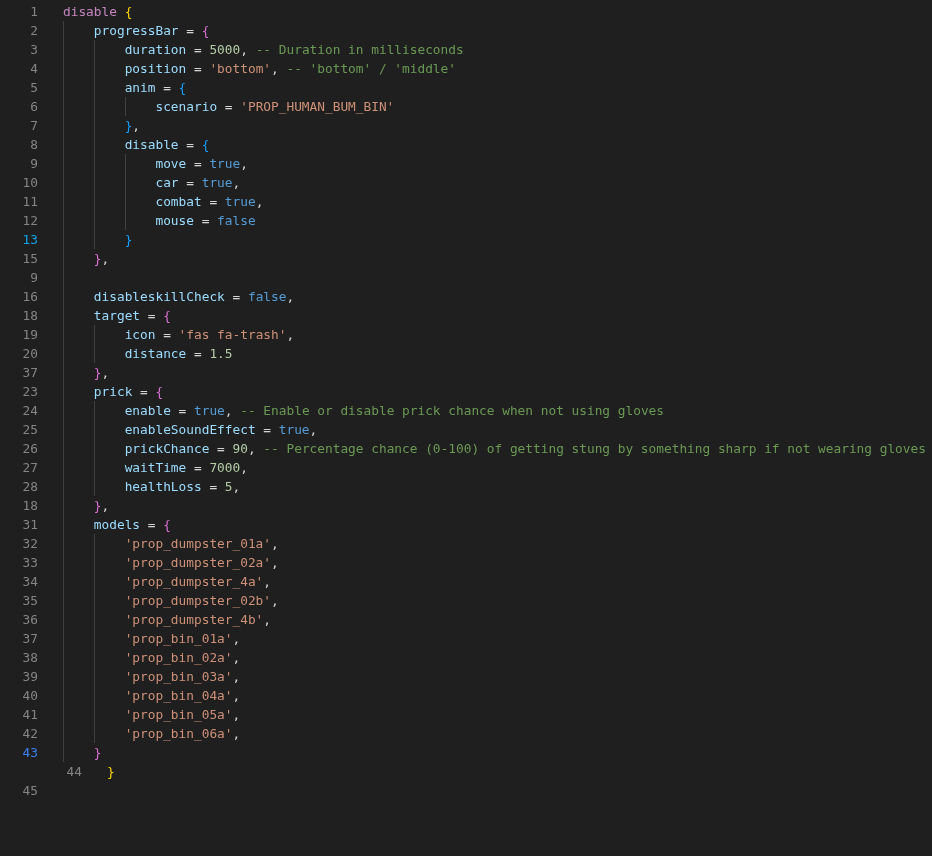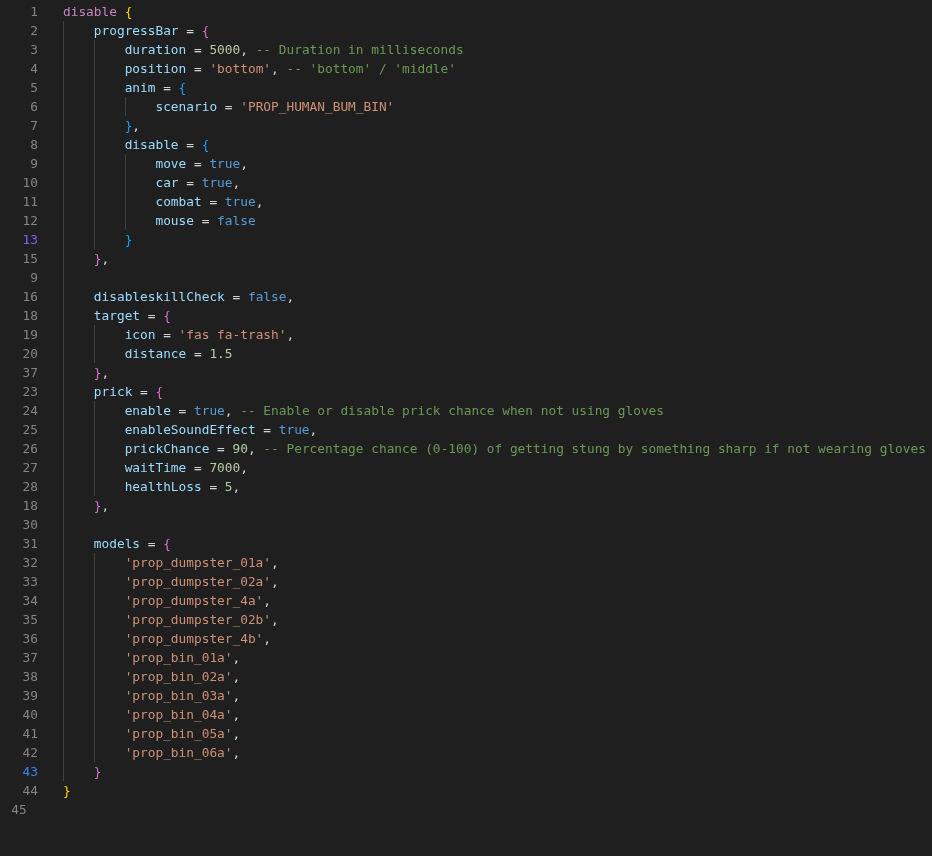--- a/index.html
+++ b/index.html
@@ -52,44 +52,43 @@
     <div class="line"><span class="guide" style="left: calc(0ch + 63px); background: rgb(64, 64, 64);"></span><span class="guide" style="left: calc(4ch + 63px); background: rgb(64, 64, 64);"></span><span class="ln" style="color: rgb(133, 133, 133);">3</span><span class="code"><span style="color: rgb(212, 212, 212);">        </span><span style="color: rgb(156, 220, 254);">duration</span><span style="color: rgb(212, 212, 212);"> = </span><span style="color: rgb(181, 206, 168);">5000</span><span style="color: rgb(212, 212, 212);">, </span><span style="color: rgb(106, 153, 85);">-- Duration in milliseconds</span></span></div>
     <div class="line"><span class="guide" style="left: calc(0ch + 63px); background: rgb(64, 64, 64);"></span><span class="guide" style="left: calc(4ch + 63px); background: rgb(64, 64, 64);"></span><span class="ln" style="color: rgb(133, 133, 133);">4</span><span class="code"><span style="color: rgb(212, 212, 212);">        </span><span style="color: rgb(156, 220, 254);">position</span><span style="color: rgb(212, 212, 212);"> = </span><span style="color: rgb(206, 145, 120);">'bottom'</span><span style="color: rgb(212, 212, 212);">, </span><span style="color: rgb(106, 153, 85);">-- 'bottom' / 'middle'</span></span></div>
     <div class="line"><span class="guide" style="left: calc(0ch + 63px); background: rgb(64, 64, 64);"></span><span class="guide" style="left: calc(4ch + 63px); background: rgb(64, 64, 64);"></span><span class="ln" style="color: rgb(133, 133, 133);">5</span><span class="code"><span style="color: rgb(212, 212, 212);">        </span><span style="color: rgb(156, 220, 254);">anim</span><span style="color: rgb(212, 212, 212);"> = </span><span style="color: rgb(23, 159, 255);">{</span></span></div>
     <div class="line"><span class="guide" style="left: calc(0ch + 63px); background: rgb(64, 64, 64);"></span><span class="guide" style="left: calc(4ch + 63px); background: rgb(64, 64, 64);"></span><span class="guide" style="left: calc(8ch + 63px); background: rgb(64, 64, 64);"></span><span class="ln" style="color: rgb(133, 133, 133);">6</span><span class="code"><span style="color: rgb(212, 212, 212);">            </span><span style="color: rgb(156, 220, 254);">scenario</span><span style="color: rgb(212, 212, 212);"> = </span><span style="color: rgb(206, 145, 120);">'PROP_HUMAN_BUM_BIN'</span></span></div>
     <div class="line"><span class="guide" style="left: calc(0ch + 63px); background: rgb(64, 64, 64);"></span><span class="guide" style="left: calc(4ch + 63px); background: rgb(64, 64, 64);"></span><span class="ln" style="color: rgb(133, 133, 133);">7</span><span class="code"><span style="color: rgb(212, 212, 212);">        </span><span style="color: rgb(23, 159, 255);">}</span><span style="color: rgb(212, 212, 212);">,</span></span></div>
     <div class="line"><span class="guide" style="left: calc(0ch + 63px); background: rgb(64, 64, 64);"></span><span class="guide" style="left: calc(4ch + 63px); background: rgb(64, 64, 64);"></span><span class="ln" style="color: rgb(133, 133, 133);">8</span><span class="code"><span style="color: rgb(212, 212, 212);">        </span><span style="color: rgb(156, 220, 254);">disable</span><span style="color: rgb(212, 212, 212);"> = </span><span style="color: rgb(23, 159, 255);">{</span></span></div>
     <div class="line"><span class="guide" style="left: calc(0ch + 63px); background: rgb(64, 64, 64);"></span><span class="guide" style="left: calc(4ch + 63px); background: rgb(64, 64, 64);"></span><span class="guide" style="left: calc(8ch + 63px); background: rgb(64, 64, 64);"></span><span class="ln" style="color: rgb(133, 133, 133);">9</span><span class="code"><span style="color: rgb(212, 212, 212);">            </span><span style="color: rgb(156, 220, 254);">move</span><span style="color: rgb(212, 212, 212);"> = </span><span style="color: rgb(86, 156, 214);">true</span><span style="color: rgb(212, 212, 212);">,</span></span></div>
     <div class="line"><span class="guide" style="left: calc(0ch + 63px); background: rgb(64, 64, 64);"></span><span class="guide" style="left: calc(4ch + 63px); background: rgb(64, 64, 64);"></span><span class="guide" style="left: calc(8ch + 63px); background: rgb(64, 64, 64);"></span><span class="ln" style="color: rgb(133, 133, 133);">10</span><span class="code"><span style="color: rgb(212, 212, 212);">            </span><span style="color: rgb(156, 220, 254);">car</span><span style="color: rgb(212, 212, 212);"> = </span><span style="color: rgb(86, 156, 214);">true</span><span style="color: rgb(212, 212, 212);">,</span></span></div>
     <div class="line"><span class="guide" style="left: calc(0ch + 63px); background: rgb(64, 64, 64);"></span><span class="guide" style="left: calc(4ch + 63px); background: rgb(64, 64, 64);"></span><span class="guide" style="left: calc(8ch + 63px); background: rgb(64, 64, 64);"></span><span class="ln" style="color: rgb(133, 133, 133);">11</span><span class="code"><span style="color: rgb(212, 212, 212);">            </span><span style="color: rgb(156, 220, 254);">combat</span><span style="color: rgb(212, 212, 212);"> = </span><span style="color: rgb(86, 156, 214);">true</span><span style="color: rgb(212, 212, 212);">,</span></span></div>
     <div class="line"><span class="guide" style="left: calc(0ch + 63px); background: rgb(64, 64, 64);"></span><span class="guide" style="left: calc(4ch + 63px); background: rgb(64, 64, 64);"></span><span class="guide" style="left: calc(8ch + 63px); background: rgb(64, 64, 64);"></span><span class="ln" style="color: rgb(133, 133, 133);">12</span><span class="code"><span style="color: rgb(212, 212, 212);">            </span><span style="color: rgb(156, 220, 254);">mouse</span><span style="color: rgb(212, 212, 212);"> = </span><span style="color: rgb(86, 156, 214);">false</span></span></div>
-    <div class="line"><span class="guide" style="left: calc(0ch + 63px); background: rgb(64, 64, 64);"></span><span class="guide" style="left: calc(4ch + 63px); background: rgb(64, 64, 64);"></span><span class="ln" style="color: #8b5cf6;">13</span><span class="code"><span style="color: rgb(212, 212, 212);">        </span><span style="color: rgb(23, 159, 255);">}</span></span></div>
+    <div class="line"><span class="guide" style="left: calc(0ch + 63px); background: rgb(64, 64, 64);"></span><span class="guide" style="left: calc(4ch + 63px); background: rgb(64, 64, 64);"></span><span class="ln" style="color: #0ea5e9;">13</span><span class="code"><span style="color: rgb(212, 212, 212);">        </span><span style="color: rgb(23, 159, 255);">}</span></span></div>
     <div class="line"><span class="guide" style="left: calc(0ch + 63px); background: rgb(64, 64, 64);"></span><span class="ln" style="color: rgb(133, 133, 133);">15</span><span class="code"><span style="color: rgb(212, 212, 212);">    </span><span style="color: rgb(218, 112, 214);">}</span><span style="color: rgb(212, 212, 212);">,</span></span></div>
     <div class="line"><span class="guide" style="left: calc(0ch + 63px); background: rgb(64, 64, 64);"></span><span class="ln" style="color: rgb(133, 133, 133);">9</span><span class="code"></span></div>
     <div class="line"><span class="guide" style="left: calc(0ch + 63px); background: rgb(64, 64, 64);"></span><span class="ln" style="color: rgb(133, 133, 133);">16</span><span class="code"><span style="color: rgb(212, 212, 212);">    </span><span style="color: rgb(156, 220, 254);">disableskillCheck</span><span style="color: rgb(212, 212, 212);"> = </span><span style="color: rgb(86, 156, 214);">false</span><span style="color: rgb(212, 212, 212);">,</span></span></div>
     <div class="line"><span class="guide" style="left: calc(0ch + 63px); background: rgb(64, 64, 64);"></span><span class="ln" style="color: rgb(133, 133, 133);">18</span><span class="code"><span style="color: rgb(212, 212, 212);">    </span><span style="color: rgb(156, 220, 254);">target</span><span style="color: rgb(212, 212, 212);"> = </span><span style="color: rgb(218, 112, 214);">{</span></span></div>
     <div class="line"><span class="guide" style="left: calc(0ch + 63px); background: rgb(64, 64, 64);"></span><span class="guide" style="left: calc(4ch + 63px); background: rgb(64, 64, 64);"></span><span class="ln" style="color: rgb(133, 133, 133);">19</span><span class="code"><span style="color: rgb(212, 212, 212);">        </span><span style="color: rgb(156, 220, 254);">icon</span><span style="color: rgb(212, 212, 212);"> = </span><span style="color: rgb(206, 145, 120);">'fas fa-trash'</span><span style="color: rgb(212, 212, 212);">,</span></span></div>
     <div class="line"><span class="guide" style="left: calc(0ch + 63px); background: rgb(64, 64, 64);"></span><span class="guide" style="left: calc(4ch + 63px); background: rgb(64, 64, 64);"></span><span class="ln" style="color: rgb(133, 133, 133);">20</span><span class="code"><span style="color: rgb(212, 212, 212);">        </span><span style="color: rgb(156, 220, 254);">distance</span><span style="color: rgb(212, 212, 212);"> = </span><span style="color: rgb(181, 206, 168);">1.5</span></span></div>
     <div class="line"><span class="guide" style="left: calc(0ch + 63px); background: rgb(64, 64, 64);"></span><span class="ln" style="color: rgb(133, 133, 133);">37</span><span class="code"><span style="color: rgb(212, 212, 212);">    </span><span style="color: rgb(218, 112, 214);">}</span><span style="color: rgb(212, 212, 212);">,</span></span></div>
     <div class="line"><span class="guide" style="left: calc(0ch + 63px); background: rgb(64, 64, 64);"></span><span class="ln" style="color: rgb(133, 133, 133);">23</span><span class="code"><span style="color: rgb(212, 212, 212);">    </span><span style="color: rgb(156, 220, 254);">prick</span><span style="color: rgb(212, 212, 212);"> = </span><span style="color: rgb(218, 112, 214);">{</span></span></div>
     <div class="line"><span class="guide" style="left: calc(0ch + 63px); background: rgb(64, 64, 64);"></span><span class="guide" style="left: calc(4ch + 63px); background: rgb(64, 64, 64);"></span><span class="ln" style="color: rgb(133, 133, 133);">24</span><span class="code"><span style="color: rgb(212, 212, 212);">        </span><span style="color: rgb(156, 220, 254);">enable</span><span style="color: rgb(212, 212, 212);"> = </span><span style="color: rgb(86, 156, 214);">true</span><span style="color: rgb(212, 212, 212);">, </span><span style="color: rgb(106, 153, 85);">-- Enable or disable prick chance when not using gloves</span></span></div>
     <div class="line"><span class="guide" style="left: calc(0ch + 63px); background: rgb(64, 64, 64);"></span><span class="guide" style="left: calc(4ch + 63px); background: rgb(64, 64, 64);"></span><span class="ln" style="color: rgb(133, 133, 133);">25</span><span class="code"><span style="color: rgb(212, 212, 212);">        </span><span style="color: rgb(156, 220, 254);">enableSoundEffect</span><span style="color: rgb(212, 212, 212);"> = </span><span style="color: rgb(86, 156, 214);">true</span><span style="color: rgb(212, 212, 212);">,</span></span></div>
     <div class="line"><span class="guide" style="left: calc(0ch + 63px); background: rgb(64, 64, 64);"></span><span class="guide" style="left: calc(4ch + 63px); background: rgb(64, 64, 64);"></span><span class="ln" style="color: rgb(133, 133, 133);">26</span><span class="code"><span style="color: rgb(212, 212, 212);">        </span><span style="color: rgb(156, 220, 254);">prickChance</span><span style="color: rgb(212, 212, 212);"> = </span><span style="color: rgb(181, 206, 168);">90</span><span style="color: rgb(212, 212, 212);">, </span><span style="color: rgb(106, 153, 85);">-- Percentage chance (0-100) of getting stung by something sharp if not wearing gloves</span></span></div>
     <div class="line"><span class="guide" style="left: calc(0ch + 63px); background: rgb(64, 64, 64);"></span><span class="guide" style="left: calc(4ch + 63px); background: rgb(64, 64, 64);"></span><span class="ln" style="color: rgb(133, 133, 133);">27</span><span class="code"><span style="color: rgb(212, 212, 212);">        </span><span style="color: rgb(156, 220, 254);">waitTime</span><span style="color: rgb(212, 212, 212);"> = </span><span style="color: rgb(181, 206, 168);">7000</span><span style="color: rgb(212, 212, 212);">,</span></span></div>
     <div class="line"><span class="guide" style="left: calc(0ch + 63px); background: rgb(64, 64, 64);"></span><span class="guide" style="left: calc(4ch + 63px); background: rgb(64, 64, 64);"></span><span class="ln" style="color: rgb(133, 133, 133);">28</span><span class="code"><span style="color: rgb(212, 212, 212);">        </span><span style="color: rgb(156, 220, 254);">healthLoss</span><span style="color: rgb(212, 212, 212);"> = </span><span style="color: rgb(181, 206, 168);">5</span><span style="color: rgb(212, 212, 212);">,</span></span></div>
     <div class="line"><span class="guide" style="left: calc(0ch + 63px); background: rgb(64, 64, 64);"></span><span class="ln" style="color: rgb(133, 133, 133);">18</span><span class="code"><span style="color: rgb(212, 212, 212);">    </span><span style="color: rgb(218, 112, 214);">}</span><span style="color: rgb(212, 212, 212);">,</span></span></div>
-    <div class="line"><span class="guide" style="left: calc(0ch + 63px); background: rgb(64, 64, 64);"></span><span class="ln" style="color: rgb(133, 133, 133);">30</span><span class="code"></span></div>
     <div class="line"><span class="guide" style="left: calc(0ch + 63px); background: rgb(64, 64, 64);"></span><span class="ln" style="color: rgb(133, 133, 133);">31</span><span class="code"><span style="color: rgb(212, 212, 212);">    </span><span style="color: rgb(156, 220, 254);">models</span><span style="color: rgb(212, 212, 212);"> = </span><span style="color: rgb(218, 112, 214);">{</span></span></div>
     <div class="line"><span class="guide" style="left: calc(0ch + 63px); background: rgb(64, 64, 64);"></span><span class="guide" style="left: calc(4ch + 63px); background: rgb(64, 64, 64);"></span><span class="ln" style="color: rgb(133, 133, 133);">32</span><span class="code"><span style="color: rgb(212, 212, 212);">        </span><span style="color: rgb(206, 145, 120);">'prop_dumpster_01a'</span><span style="color: rgb(212, 212, 212);">,</span></span></div>
     <div class="line"><span class="guide" style="left: calc(0ch + 63px); background: rgb(64, 64, 64);"></span><span class="guide" style="left: calc(4ch + 63px); background: rgb(64, 64, 64);"></span><span class="ln" style="color: rgb(133, 133, 133);">33</span><span class="code"><span style="color: rgb(212, 212, 212);">        </span><span style="color: rgb(206, 145, 120);">'prop_dumpster_02a'</span><span style="color: rgb(212, 212, 212);">,</span></span></div>
     <div class="line"><span class="guide" style="left: calc(0ch + 63px); background: rgb(64, 64, 64);"></span><span class="guide" style="left: calc(4ch + 63px); background: rgb(64, 64, 64);"></span><span class="ln" style="color: rgb(133, 133, 133);">34</span><span class="code"><span style="color: rgb(212, 212, 212);">        </span><span style="color: rgb(206, 145, 120);">'prop_dumpster_4a'</span><span style="color: rgb(212, 212, 212);">,</span></span></div>
     <div class="line"><span class="guide" style="left: calc(0ch + 63px); background: rgb(64, 64, 64);"></span><span class="guide" style="left: calc(4ch + 63px); background: rgb(64, 64, 64);"></span><span class="ln" style="color: rgb(133, 133, 133);">35</span><span class="code"><span style="color: rgb(212, 212, 212);">        </span><span style="color: rgb(206, 145, 120);">'prop_dumpster_02b'</span><span style="color: rgb(212, 212, 212);">,</span></span></div>
     <div class="line"><span class="guide" style="left: calc(0ch + 63px); background: rgb(64, 64, 64);"></span><span class="guide" style="left: calc(4ch + 63px); background: rgb(64, 64, 64);"></span><span class="ln" style="color: rgb(133, 133, 133);">36</span><span class="code"><span style="color: rgb(212, 212, 212);">        </span><span style="color: rgb(206, 145, 120);">'prop_dumpster_4b'</span><span style="color: rgb(212, 212, 212);">,</span></span></div>
     <div class="line"><span class="guide" style="left: calc(0ch + 63px); background: rgb(64, 64, 64);"></span><span class="guide" style="left: calc(4ch + 63px); background: rgb(64, 64, 64);"></span><span class="ln" style="color: rgb(133, 133, 133);">37</span><span class="code"><span style="color: rgb(212, 212, 212);">        </span><span style="color: rgb(206, 145, 120);">'prop_bin_01a'</span><span style="color: rgb(212, 212, 212);">,</span></span></div>
     <div class="line"><span class="guide" style="left: calc(0ch + 63px); background: rgb(64, 64, 64);"></span><span class="guide" style="left: calc(4ch + 63px); background: rgb(64, 64, 64);"></span><span class="ln" style="color: rgb(133, 133, 133);">38</span><span class="code"><span style="color: rgb(212, 212, 212);">        </span><span style="color: rgb(206, 145, 120);">'prop_bin_02a'</span><span style="color: rgb(212, 212, 212);">,</span></span></div>
     <div class="line"><span class="guide" style="left: calc(0ch + 63px); background: rgb(64, 64, 64);"></span><span class="guide" style="left: calc(4ch + 63px); background: rgb(64, 64, 64);"></span><span class="ln" style="color: rgb(133, 133, 133);">39</span><span class="code"><span style="color: rgb(212, 212, 212);">        </span><span style="color: rgb(206, 145, 120);">'prop_bin_03a'</span><span style="color: rgb(212, 212, 212);">,</span></span></div>
     <div class="line"><span class="guide" style="left: calc(0ch + 63px); background: rgb(64, 64, 64);"></span><span class="guide" style="left: calc(4ch + 63px); background: rgb(64, 64, 64);"></span><span class="ln" style="color: rgb(133, 133, 133);">40</span><span class="code"><span style="color: rgb(212, 212, 212);">        </span><span style="color: rgb(206, 145, 120);">'prop_bin_04a'</span><span style="color: rgb(212, 212, 212);">,</span></span></div>
     <div class="line"><span class="guide" style="left: calc(0ch + 63px); background: rgb(64, 64, 64);"></span><span class="guide" style="left: calc(4ch + 63px); background: rgb(64, 64, 64);"></span><span class="ln" style="color: rgb(133, 133, 133);">41</span><span class="code"><span style="color: rgb(212, 212, 212);">        </span><span style="color: rgb(206, 145, 120);">'prop_bin_05a'</span><span style="color: rgb(212, 212, 212);">,</span></span></div>
     <div class="line"><span class="guide" style="left: calc(0ch + 63px); background: rgb(64, 64, 64);"></span><span class="guide" style="left: calc(4ch + 63px); background: rgb(64, 64, 64);"></span><span class="ln" style="color: rgb(133, 133, 133);">42</span><span class="code"><span style="color: rgb(212, 212, 212);">        </span><span style="color: rgb(206, 145, 120);">'prop_bin_06a'</span><span style="color: rgb(212, 212, 212);">,</span></span></div>
     <div class="line"><span class="guide" style="left: calc(0ch + 63px); background: rgb(64, 64, 64);"></span><span class="ln" style="color: #3b82f6;">43</span><span class="code"><span style="color: rgb(212, 212, 212);">    </span><span style="color: rgb(218, 112, 214);">}</span></span></div>
-    <div class="line"><span class="ln" style="color: rgb(133, 133, 133);">44</span><span class="code"><span style="color: rgb(255, 215, 0);">}</span></span></div>
-    <div class="line"><span class="ln" style="color: rgb(133, 133, 133); text-align: center;">45</span><span class="code"></span></div>
+    <div class="line"><span class="ln" style="color: rgb(133, 133, 133); margin-left: 44px;">44</span><span class="code"><span style="color: rgb(255, 215, 0);">}</span></span></div>
+    <div class="line"><span class="ln" style="color: rgb(133, 133, 133);">45</span><span class="code"></span></div>
   </div>
 
 </body></html>

